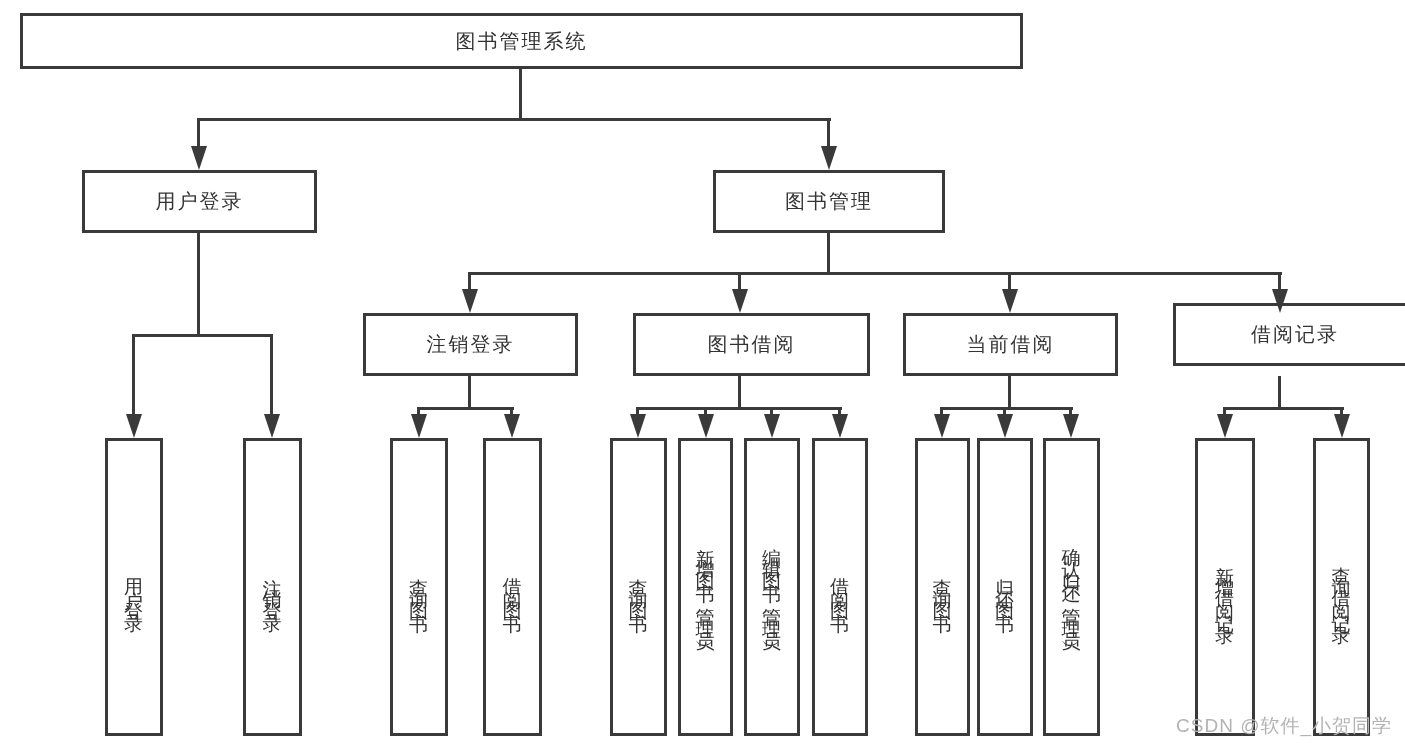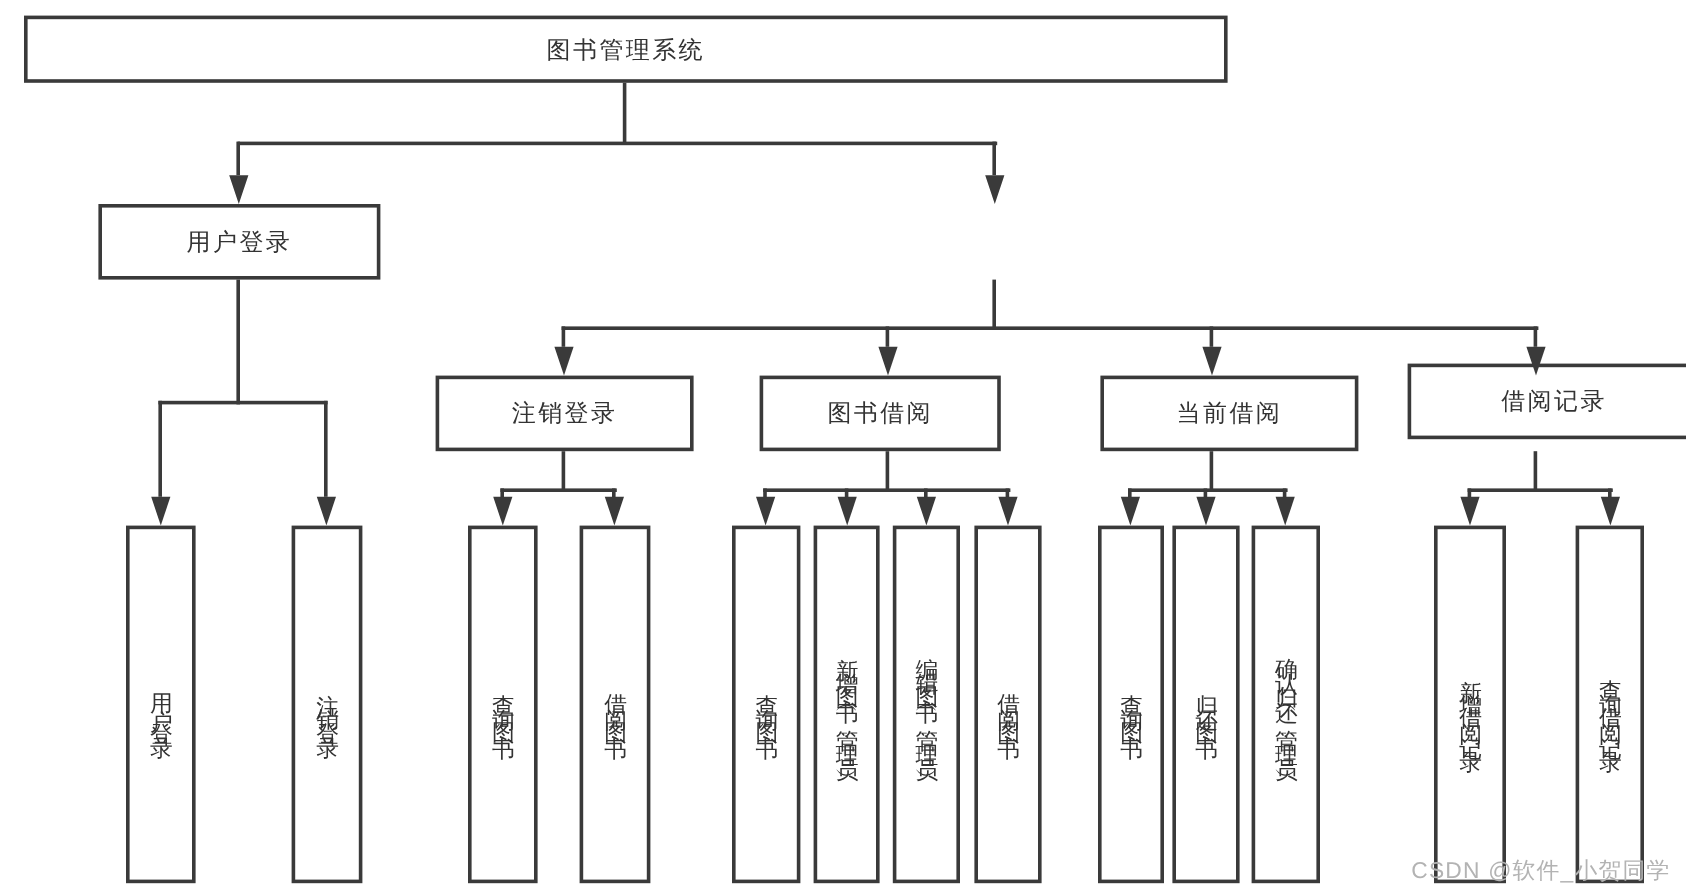--- a/index.html
+++ b/index.html
@@ -38,30 +38,33 @@
 <div class="canvas" style="--line: #3a3a3a; --text: #333333;">
 
   <div class="box h" style="left:20px;top:13px;width:1003px;height:56px;">
     <span>图书管理系统</span>
   </div>
 
   <div class="box h" style="left:82px;top:170px;width:235px;height:63px;">
     <span>用户登录</span>
   </div>
 
+  <div class="box h" style="left:713px;top:170px;width:232px;height:63px;">
+    <span>图书管理</span>
+  </div>
 
   <div class="box h" style="left:363px;top:313px;width:215px;height:63px;">
     <span>注销登录</span>
   </div>
 
-  <div class="box h" style="left:633px;top:313px;width:201px;height:63px;">
+  <div class="box h" style="left:633px;top:313px;width:237px;height:63px;">
     <span>图书借阅</span>
   </div>
 
-  <div class="box h" style="left:903px;top:313px;width:215px;height:63px;margin-left:14px;">
+  <div class="box h" style="left:903px;top:313px;width:215px;height:63px;">
     <span>当前借阅</span>
   </div>
 
   <div class="box h" style="left:1173px;top:303px;width:244px;height:63px;">
     <span>借阅记录</span>
   </div>
 
   <div class="box v" style="left:105px;top:438px;width:58px;height:298px;">
     <span>用户登录</span>
   </div>

